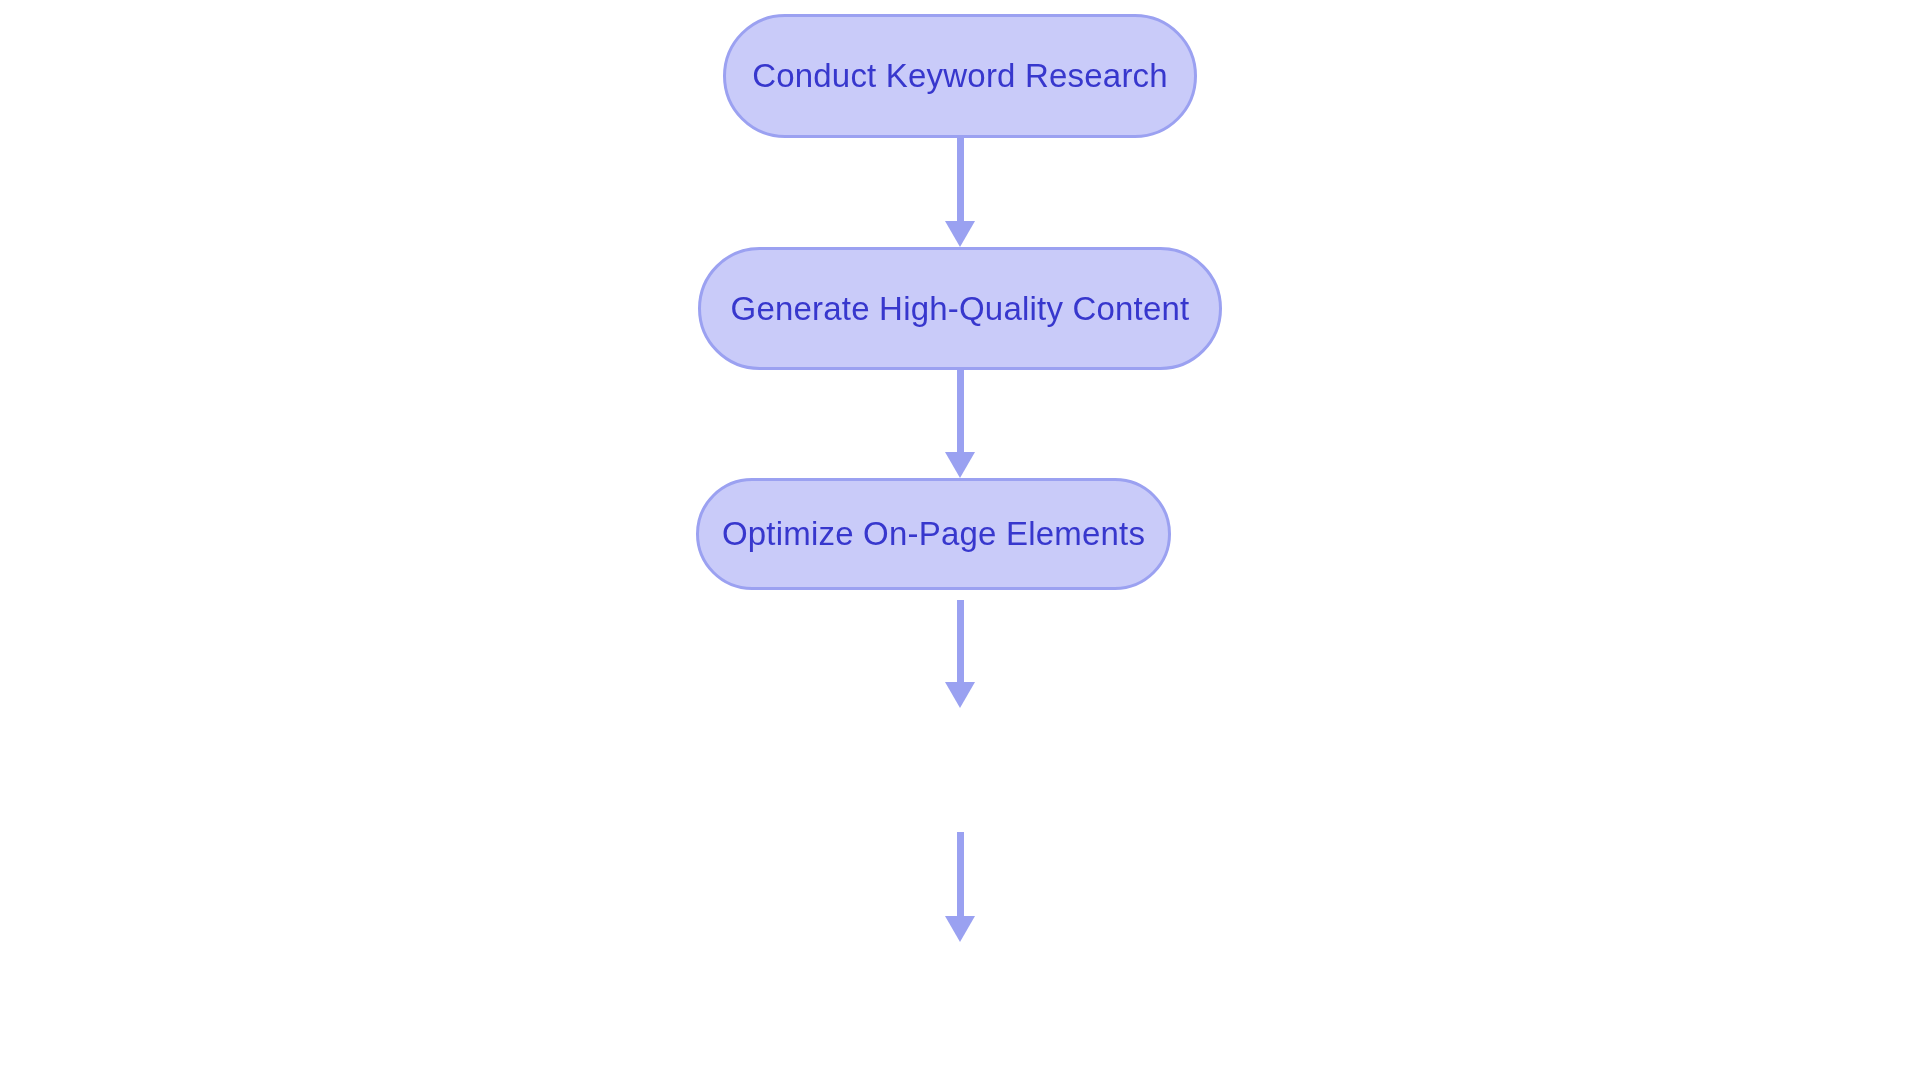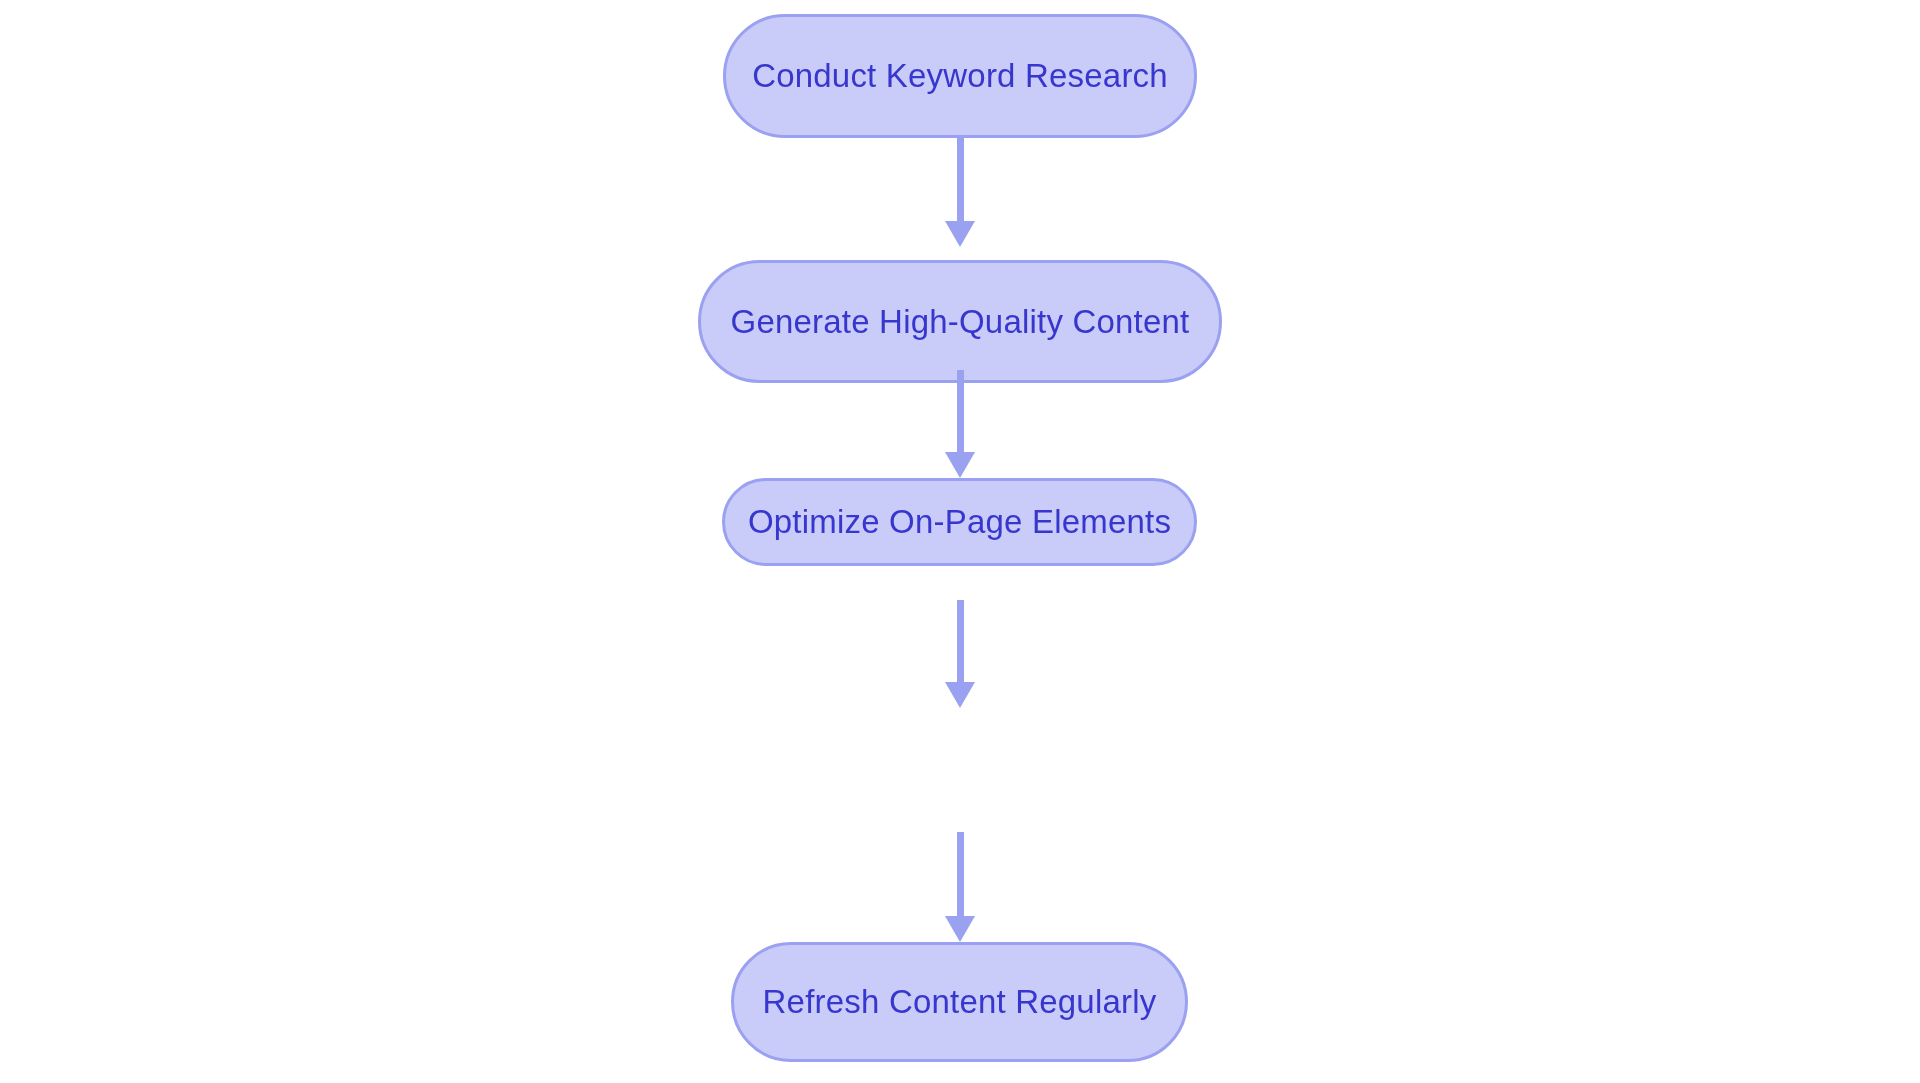--- a/index.html
+++ b/index.html
@@ -33,22 +33,22 @@
     border: 3px solid var(--node-border);
     border-radius: 62px;
     color: var(--node-text);
     font-size: 33px;
     font-weight: 500;
     letter-spacing: 0.2px;
     text-align: center;
     white-space: nowrap;
   }
   .node-1 { left: 723px; top: 14px;  width: 474px; height: 124px; }
-  .node-2 { left: 698px; top: 260px; width: 524px; height: 123px; }
-  .node-3 { left: 722px; top: 478px; width: 475px; height: 88px; }
+  .node-2 { left: 698px; top: 247px; width: 524px; height: 123px; }
+  .node-3 { left: 696px; top: 478px; width: 475px; height: 112px; }
   .node-4 { left: 754px; top: 708px; width: 412px; height: 124px; }
   .node-5 { left: 731px; top: 942px; width: 457px; height: 120px; }
 
   .connector {
     position: absolute;
     left: 945px;
     width: 30px;
     display: flex;
     flex-direction: column;
     align-items: center;
@@ -96,15 +96,14 @@
     <div class="line"></div>
     <div class="arrowhead"></div>
   </div>
 
 
   <div class="connector connector-4">
     <div class="line"></div>
     <div class="arrowhead"></div>
   </div>
 
-  <div class="node node-5">Refresh Content Regularly</div>
 
 </div>
 
 </body></html>

